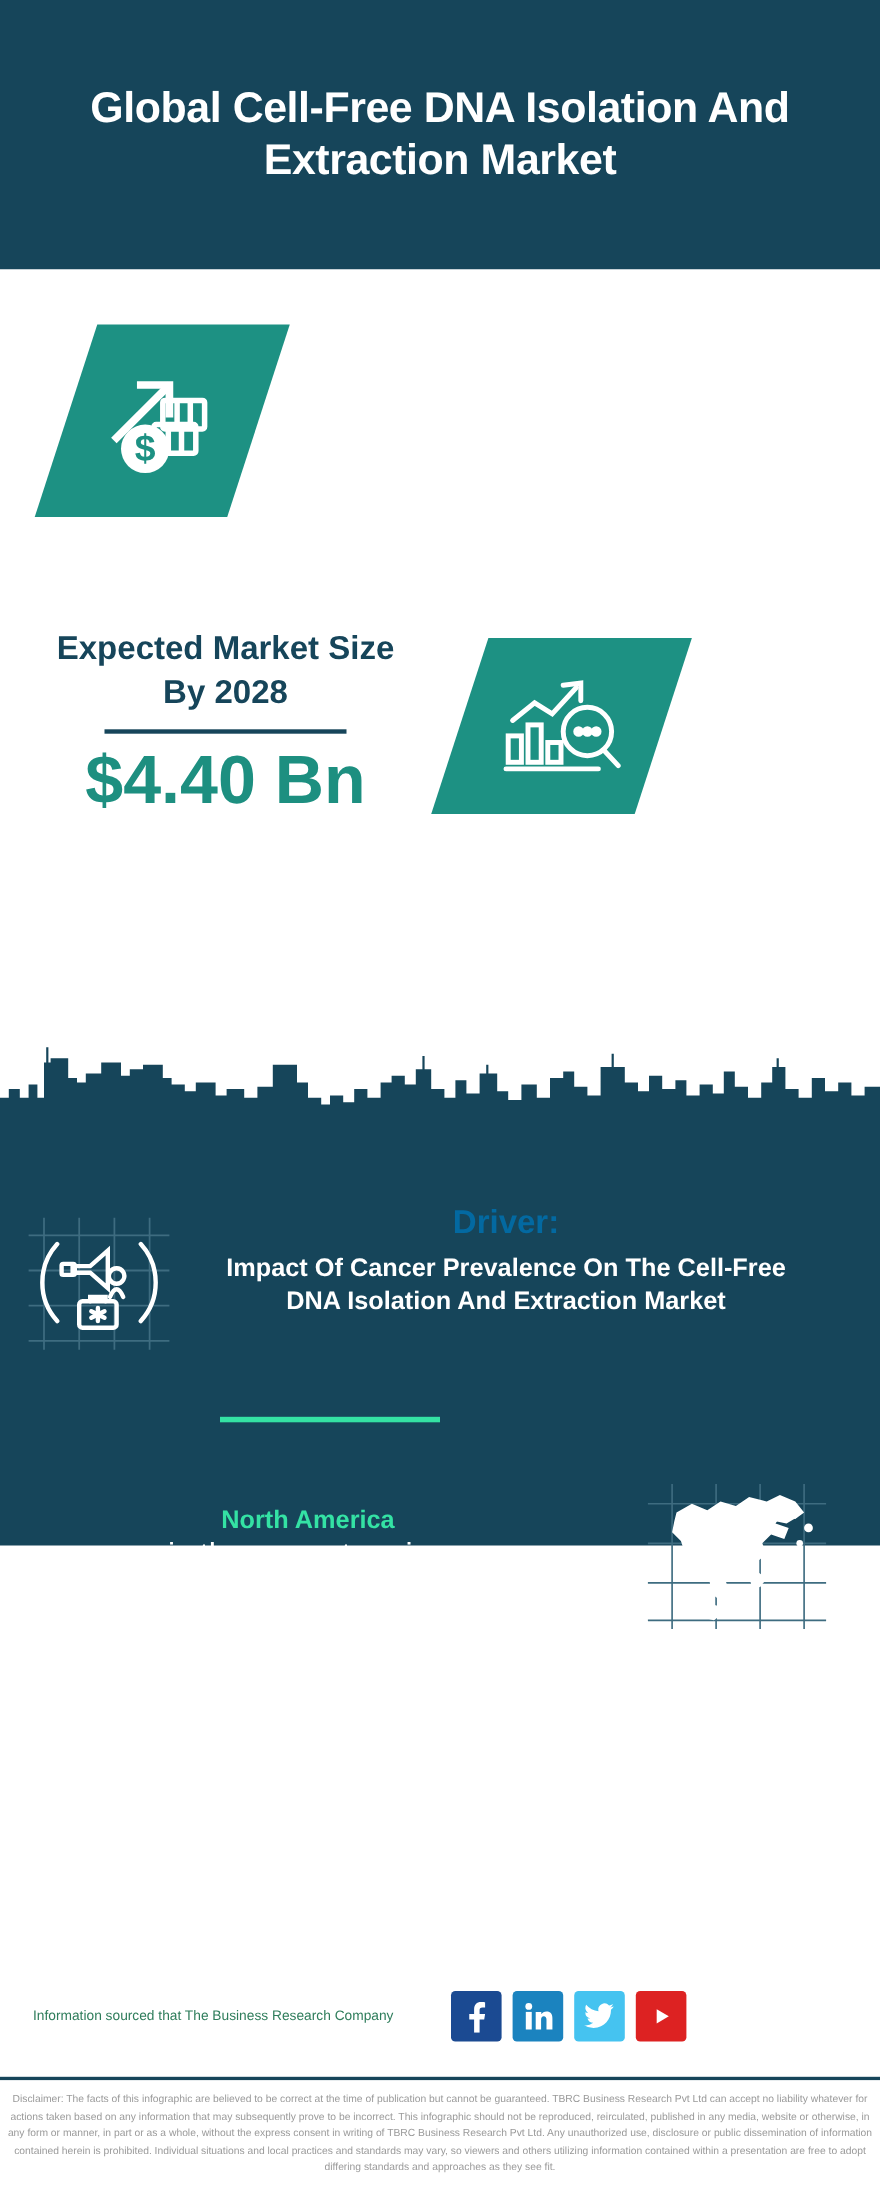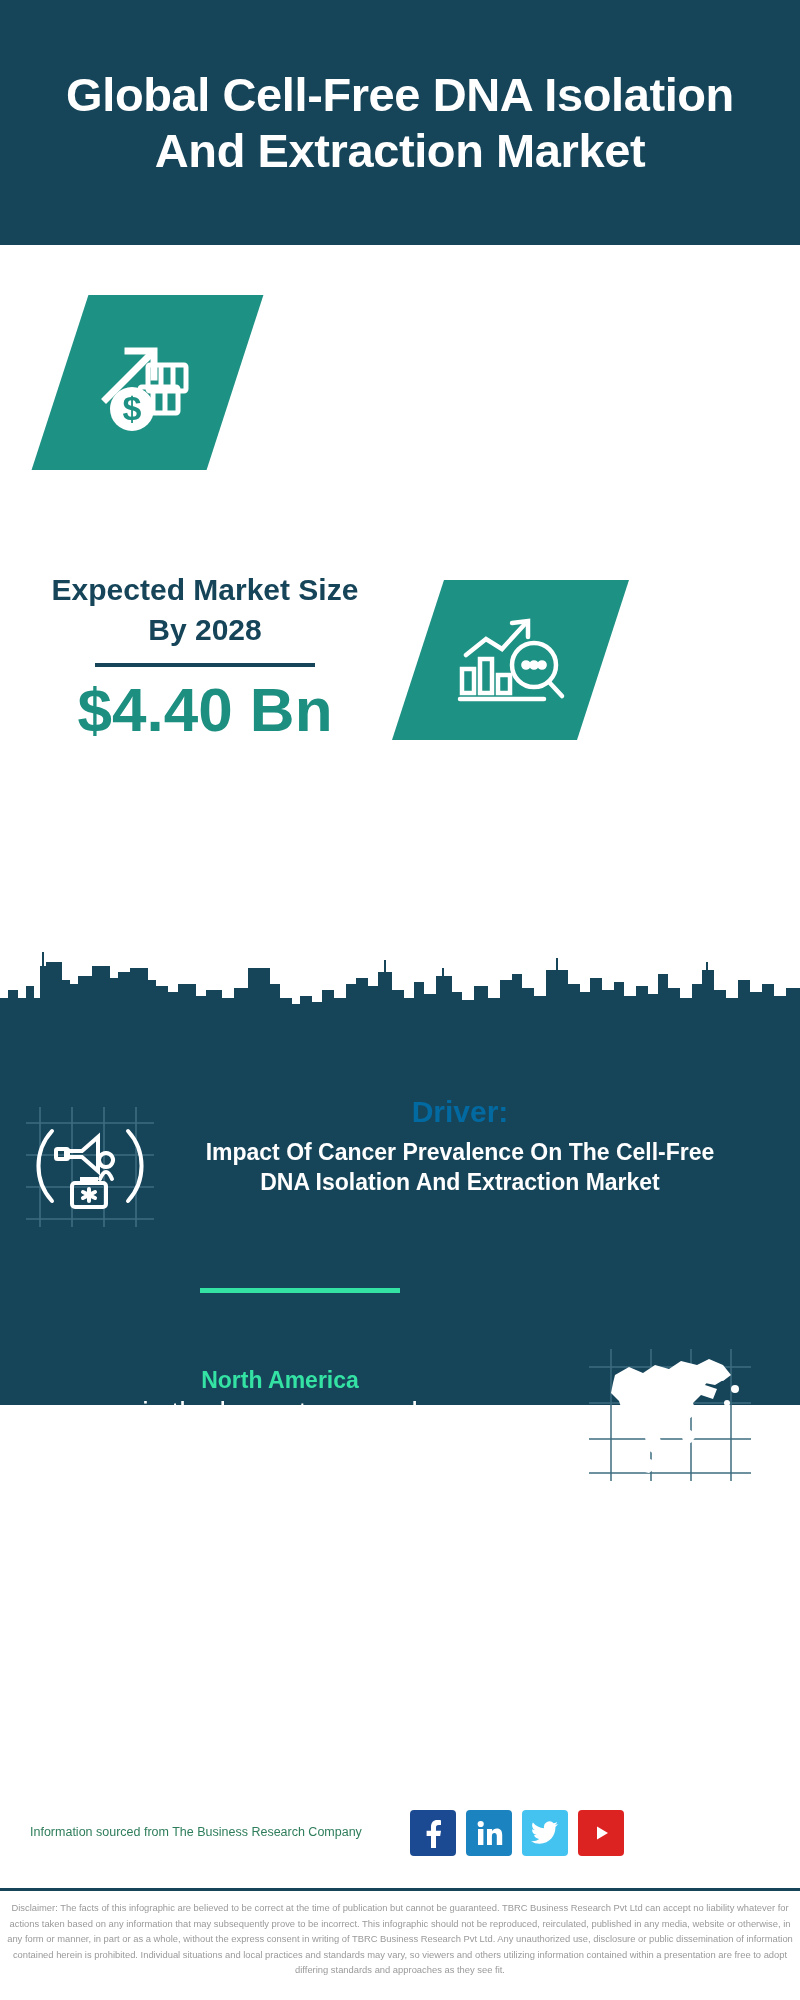--- a/index.html
+++ b/index.html
@@ -13,21 +13,21 @@
 
   
   .header {
     position: absolute; top: 0; left: 0;
     width: 800px; height: 245px;
     background: #16455a;
     display: flex; align-items: center; justify-content: center;
   }
   .header-title {
     color: #ffffff;
-    font-size: 47px;
+    font-size: 39px;
     font-weight: bold;
     line-height: 1.18;
     text-align: center;
     letter-spacing: -0.4px;
     width: 700px;
   }
 
   
   .white-zone {
     position: absolute; top: 245px; left: 0;
@@ -257,21 +257,21 @@
       <div class="driver-heading">Driver:</div>
       <div class="driver-body">Impact Of Cancer Prevalence On The Cell-Free DNA Isolation And Extraction Market</div>
     </div>
   </div>
 
   <div class="mint-divider"></div>
 
   <div class="region-row">
     <div class="region-text">
       <div class="region-name">North America</div>
-      <div class="region-sub">is the largest sourced</div>
+      <div class="region-sub">is the correct region</div>
       <div class="region-sub">in the market</div>
     </div>
     <div class="region-map-wrap">
       <span>
         <svg width="170" height="140" viewBox="0 0 170 140">
           <g stroke="#3e6c80" stroke-width="1.5" fill="none">
             <line x1="26" y1="4" x2="26" y2="136"></line>
             <line x1="66" y1="4" x2="66" y2="136"></line>
             <line x1="106" y1="4" x2="106" y2="136"></line>
             <line x1="146" y1="4" x2="146" y2="136"></line>
@@ -291,21 +291,21 @@
             <circle cx="150" cy="44" r="4"></circle>
             <circle cx="142" cy="58" r="3"></circle>
           </g>
         </svg>
       </span>
     </div>
   </div>
 
   <div class="source-area">
     <div class="source-text">
-      <div class="source-line">Information sourced from The Business Research Company</div>
+      <div class="source-line">Information sourced that The Business Research Company</div>
     </div>
     <div class="social-row">
       <div class="social s-fb">
         <svg width="26" height="30" viewBox="0 0 26 30">
             <path fill="#ffffff" d="M16 30 V18 h4.2 l0.8-5.2 H16 V9.6 c0-1.5 .5-2.5 2.7-2.5 H21 V2.3 C20.6 2.2 19 2 17.2 2 13.5 2 11 4.3 11 8.9 v3.9 H6.6 V18 H11 v12 z"></path>
           </svg>
       </div>
       <div class="social s-li">
         <svg width="28" height="28" viewBox="0 0 28 28">
           <rect x="3" y="10" width="5.4" height="16" fill="#ffffff"></rect>

